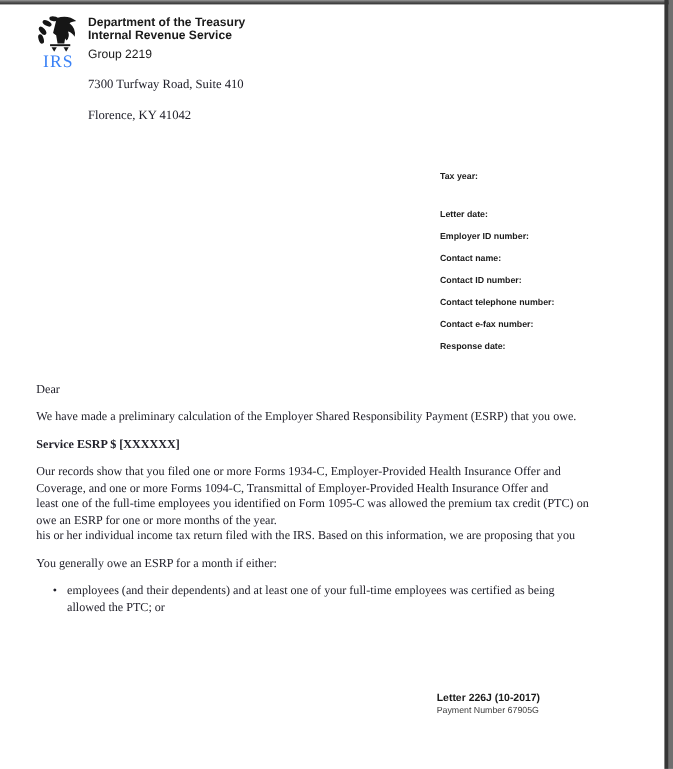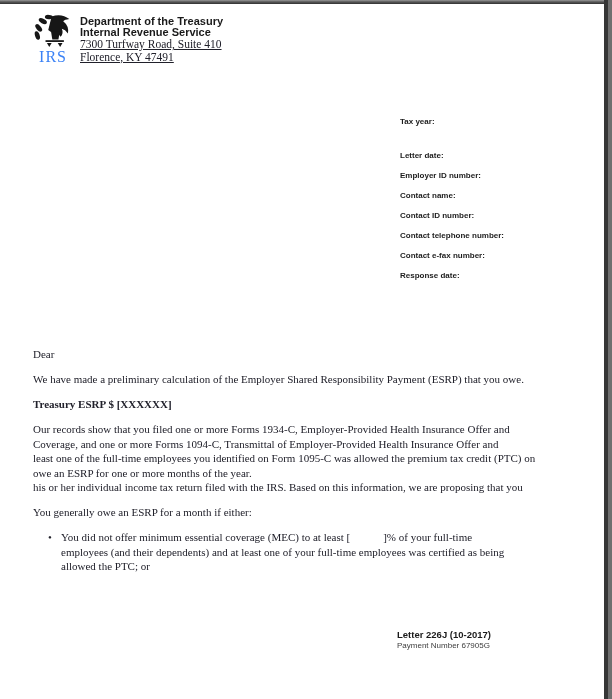--- a/index.html
+++ b/index.html
@@ -14,28 +14,28 @@
   .edge-right-gray{position:absolute;top:0;right:0;width:4px;height:699px;background:#6f6f6f;}
 
   
   .logo{position:absolute;left:29px;top:13px;width:48px;text-align:center;color:#161616;}
   .logo svg{display:block;margin:0 auto;}
   .logo-text{font-family:"Liberation Serif",serif;font-size:16px;line-height:20px;
     letter-spacing:1px;color:#3b82f6;}
   .agency{position:absolute;left:80px;top:16px;color:#1a1a1a;}
   .agency-bold{font-family:"Liberation Sans",sans-serif;font-weight:bold;font-size:11px;line-height:11px;}
   .agency-sans{font-family:"Liberation Sans",sans-serif;font-size:11px;line-height:12px;margin-top:6px;}
-  .agency-serif{font-family:"Liberation Serif",serif;font-size:11.5px;line-height:11.5px;margin-top:1px;color:#20202a;text-decoration:underline;}
+  .agency-serif{font-family:"Liberation Serif",serif;font-size:11.5px;line-height:11.5px;margin-top:16px;color:#20202a;}
 
   
   .info-labels{position:absolute;left:400px;top:117px;
     font-family:"Liberation Sans",sans-serif;font-weight:bold;font-size:8px;
     line-height:10px;color:#1c1c1c;}
   .info-label{margin-bottom:10px;white-space:pre;}
-  .info-label.first{margin-bottom:24px;}
+  .info-label.first{margin-bottom:24px;margin-top:39px;}
 
   
   .body-text{position:absolute;left:33px;top:347px;width:552px;
     font-family:"Liberation Serif",serif;font-size:11px;line-height:14.5px;color:#21212b;}
   .body-text p{margin:0 0 10.5px 0;}
   .para{margin:0 0 4px 0;}
   .line{display:block;white-space:pre;}
   .bold{font-weight:bold;}
   .bullet-row{display:flex;margin:0 0 10.5px 15px;}
   .bullet-dot{width:13px;flex:0 0 13px;font-size:11px;line-height:14.5px;}
@@ -66,52 +66,52 @@
         <rect x="21" y="40" width="27" height="2.6"></rect>
         <path d="M23 44 h7 l-3.5 6 z"></path>
         <path d="M39 44 h7 l-3.5 6 z"></path>
       </svg>
     </span>
     <div class="logo-text">IRS</div>
   </div>
   <div class="agency">
     <div class="agency-bold">Department of the Treasury</div>
     <div class="agency-bold">Internal Revenue Service</div>
+    <div class="agency-sans">Group 2219</div>
     <div class="agency-serif">7300 Turfway Road, Suite 410</div>
-    <div class="agency-serif">Florence, KY 47491</div>
+    <div class="agency-serif">Florence, KY 41042</div>
   </div>
 </header>
 
 <div class="info-labels">
   <div class="info-label first">Tax year:</div>
   <div class="info-label">Letter date:</div>
   <div class="info-label">Employer ID number:</div>
   <div class="info-label">Contact name:</div>
   <div class="info-label">Contact ID number:</div>
   <div class="info-label">Contact telephone number:</div>
   <div class="info-label">Contact e-fax number:</div>
   <div class="info-label">Response date:</div>
 </div>
 
 <main class="body-text">
   <p>Dear</p>
   <p>We have made a preliminary calculation of the Employer Shared Responsibility Payment (ESRP) that you owe.</p>
-  <p class="bold">Treasury ESRP $ [XXXXXX]</p>
+  <p class="bold">Service ESRP $ [XXXXXX]</p>
   <p class="para">
     <span class="line">Our records show that you filed one or more Forms 1934-C, Employer-Provided Health Insurance Offer and</span>
     <span class="line">Coverage, and one or more Forms 1094-C, Transmittal of Employer-Provided Health Insurance Offer and</span>
     <span class="line">least one of the full-time employees you identified on Form 1095-C was allowed the premium tax credit (PTC) on</span>
     <span class="line">owe an ESRP for one or more months of the year.</span>
     <span class="line">his or her individual income tax return filed with the IRS. Based on this information, we are proposing that you</span>
   </p>
   <p>You generally owe an ESRP for a month if either:</p>
   <div class="bullet-row">
     <span class="bullet-dot">•</span>
     <div class="bullet-lines">
-      <span class="line">You did not offer minimum essential coverage (MEC) to at least [            ]% of your full-time</span>
       <span class="line">employees (and their dependents) and at least one of your full-time employees was certified as being</span>
       <span class="line">allowed the PTC; or</span>
     </div>
   </div>
 </main>
 
 <footer class="letter-footer">
   <div class="footer-letter">Letter 226J (10-2017)</div>
   <div class="footer-catalog">Payment Number 67905G</div>
 </footer>

